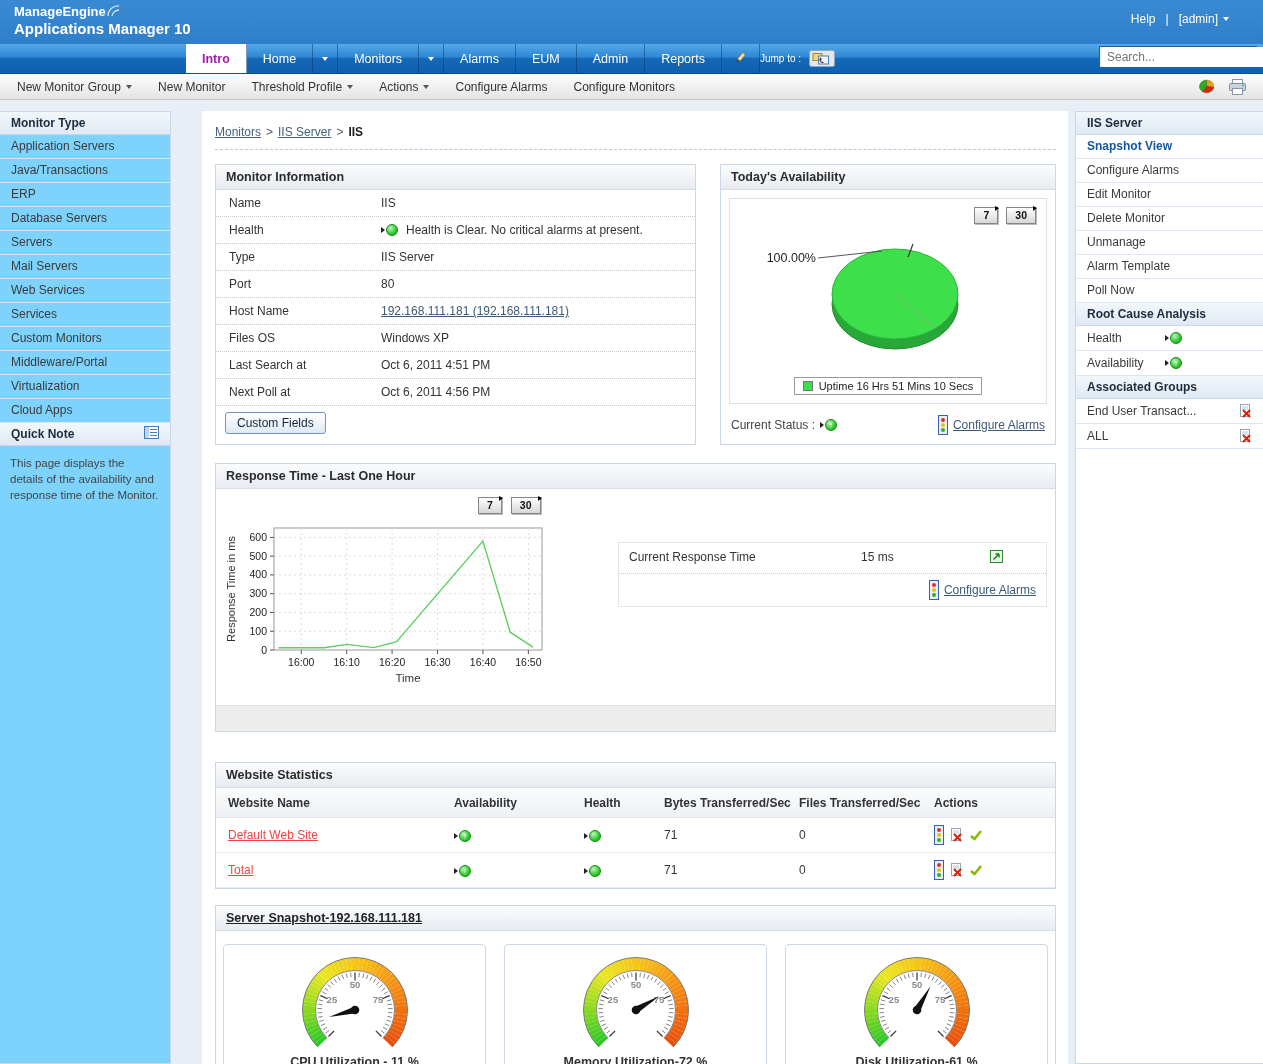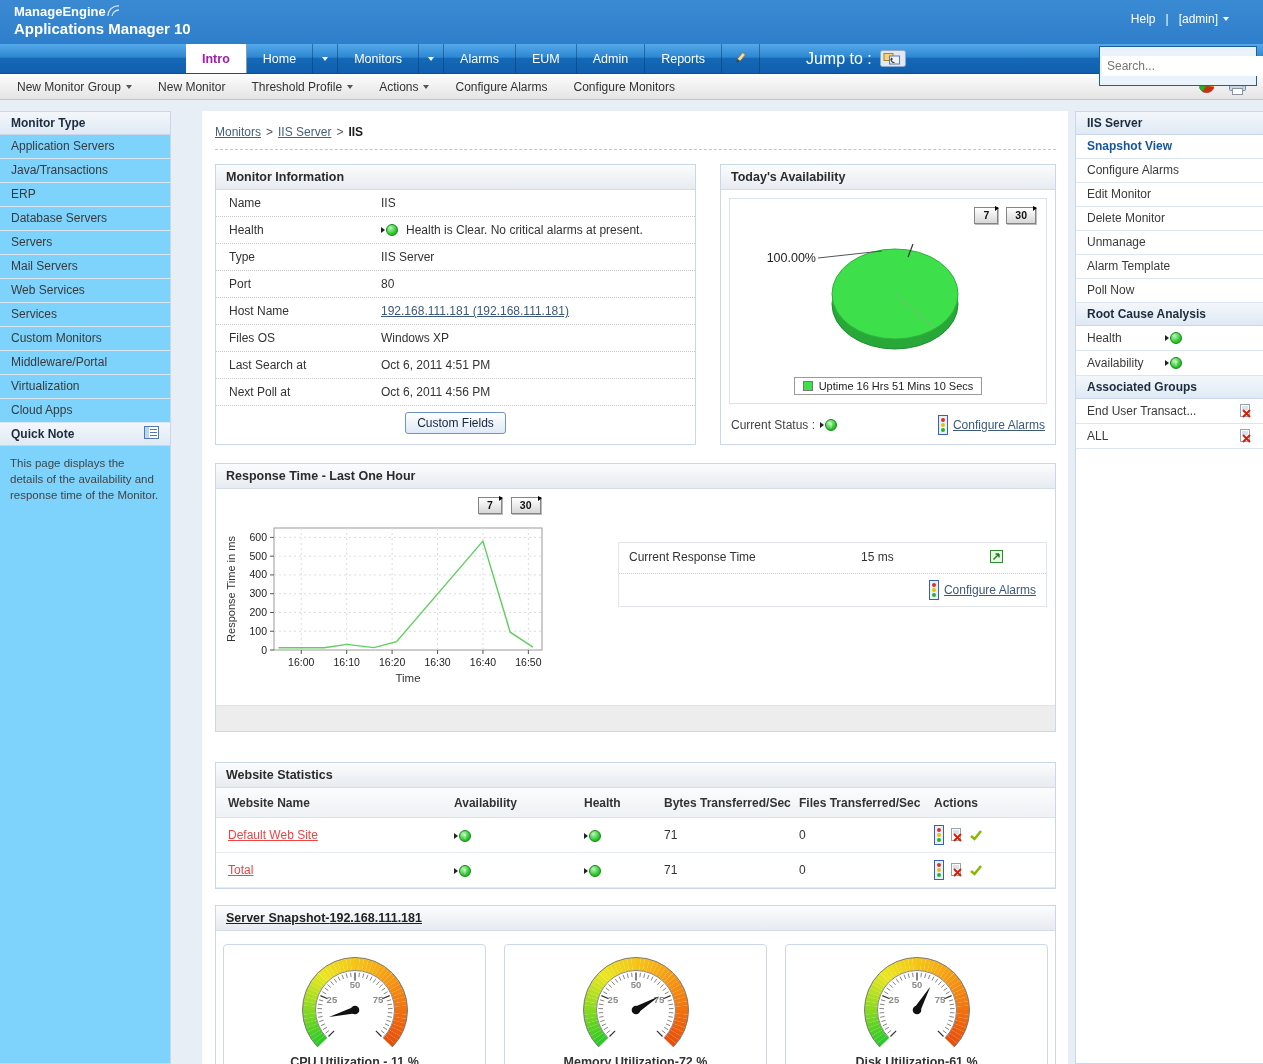--- a/index.html
+++ b/index.html
@@ -14,23 +14,23 @@
   .top-right{position:absolute;right:34px;top:12px;color:#fff;display:flex;align-items:center;gap:10px;font-size:12px;}
   .top-right a{color:#fff;text-decoration:none;display:inline-flex;align-items:center;gap:5px;}
   .car-w{width:0;height:0;border-top:4px solid #fff;border-left:3.5px solid transparent;border-right:3.5px solid transparent;display:inline-block;}
   
   .navbar{height:30px;background:linear-gradient(#54a9e9 0%,#2e87d2 45%,#1569b6 50%,#0f5fae 100%);display:flex;align-items:stretch;position:relative;border-bottom:1px solid #0a4f9e;}
   #nav-tabs{display:flex;margin-left:186px;}
   .tab{display:flex;align-items:center;padding:0 16px;color:#fff;font-size:12.5px;border-right:1px solid rgba(8,55,105,.5);cursor:pointer;white-space:nowrap;}
   .tab.dd{padding:0 9px;}
   .tab.active{background:#fff;color:#a21caf;font-weight:bold;}
   .tab.iconseg{padding:0 11px;}
-  .jump{display:flex;align-items:center;color:#fff;margin-left:46px;gap:8px;font-size:16px;}
+  .jump{display:flex;align-items:center;color:#fff;gap:8px;font-size:10px;}
   .jump-ico{display:inline-flex;cursor:pointer;}
-  .searchbox{position:absolute;right:6px;top:2px;width:158px;height:40px;background:#eaf2fb;border:1px solid #1e5f9e;display:flex;align-items:center;padding:0 2px;}
+  .searchbox{position:absolute;right:6px;top:2px;width:158px;height:22px;background:#eaf2fb;border:1px solid #1e5f9e;display:flex;align-items:center;padding:0 2px;}
   .searchbox input{flex:1;border:none;outline:none;background:#fff;height:20px;font-size:12px;color:#333;padding:0 5px;font-family:"Liberation Sans",sans-serif;}
   
   .toolbar{height:26px;background:linear-gradient(#fdfdfd,#e4e4e4);border-bottom:1px solid #c4c4c4;display:flex;align-items:center;color:#333;}
   #toolbar-items{display:flex;align-items:center;padding-left:4px;}
   .tool-item{padding:0 13px;cursor:pointer;display:flex;align-items:center;gap:5px;white-space:nowrap;}
   .car-d{width:0;height:0;border-top:4px solid #555;border-left:3.5px solid transparent;border-right:3.5px solid transparent;display:inline-block;}
   .tb-right{margin-left:auto;display:flex;align-items:center;gap:12px;padding-right:16px;}
   .tb-ico{display:inline-flex;cursor:pointer;}
   
   .content{position:absolute;top:101px;left:0;right:0;bottom:0;background:#e8eef6;}
@@ -53,21 +53,21 @@
   .dash-sep{border-bottom:1px dashed #b9c7da;margin-top:10px;}
   
   .panel{border:1px solid #c9d7e8;background:#fff;}
   .p-hd{height:25px;background:linear-gradient(#fbfcfd,#e7ebf0);border-bottom:1px solid #d4dde8;display:flex;align-items:center;padding:0 10px;font-weight:bold;font-size:12.5px;color:#2b2b2b;}
   .row1{display:flex;gap:24px;margin-top:14px;}
   .mi-panel{width:492px;}
   .mi-row{display:flex;min-height:27px;align-items:center;border-bottom:1px dotted #c9c9c9;font-size:12px;padding:0 13px;}
   .mi-label{width:152px;color:#333;flex:none;}
   .lnk{color:#3c5a78;text-decoration:underline;}
   .hv{margin-left:8px;}
-  .mi-btn-row{display:flex;justify-content:center;padding:6px 9px 7px;}
+  .mi-btn-row{display:flex;justify-content:flex-start;padding:6px 9px 7px;}
   .btn{border:1px solid #6f94bd;border-radius:3px;background:linear-gradient(#ffffff,#dfe9f6);font-size:12px;padding:3px 11px;color:#14273e;cursor:pointer;font-family:"Liberation Sans",sans-serif;}
   .btn-sm{position:relative;border:1px solid #858585;background:linear-gradient(#ffffff,#d7d7d7);font-size:10.5px;font-weight:bold;padding:1px 8px 2px;cursor:pointer;color:#111;font-family:"Liberation Sans",sans-serif;box-shadow:1px 1px 0 #bbb;}
   .btn-sm::after{content:'';position:absolute;top:-2px;right:-2px;border-left:4px solid #000;border-top:2px solid transparent;border-bottom:3px solid transparent;}
   
   .av-panel{width:336px;display:flex;flex-direction:column;}
   .av-inner{margin:8px 8px 4px;border:1px solid #d9e1ea;position:relative;}
   .range-row{display:flex;justify-content:flex-end;gap:8px;padding:8px 10px 0;}
   .legend-box{margin:2px auto 8px;border:1px solid #9a9a9a;padding:2px 8px;font-size:11px;display:flex;align-items:center;gap:6px;width:fit-content;color:#222;}
   .leg-sw{width:10px;height:10px;display:inline-block;border:1px solid #777;}
   .av-foot{display:flex;align-items:center;justify-content:space-between;padding:7px 10px 9px;font-size:12px;color:#444;}

